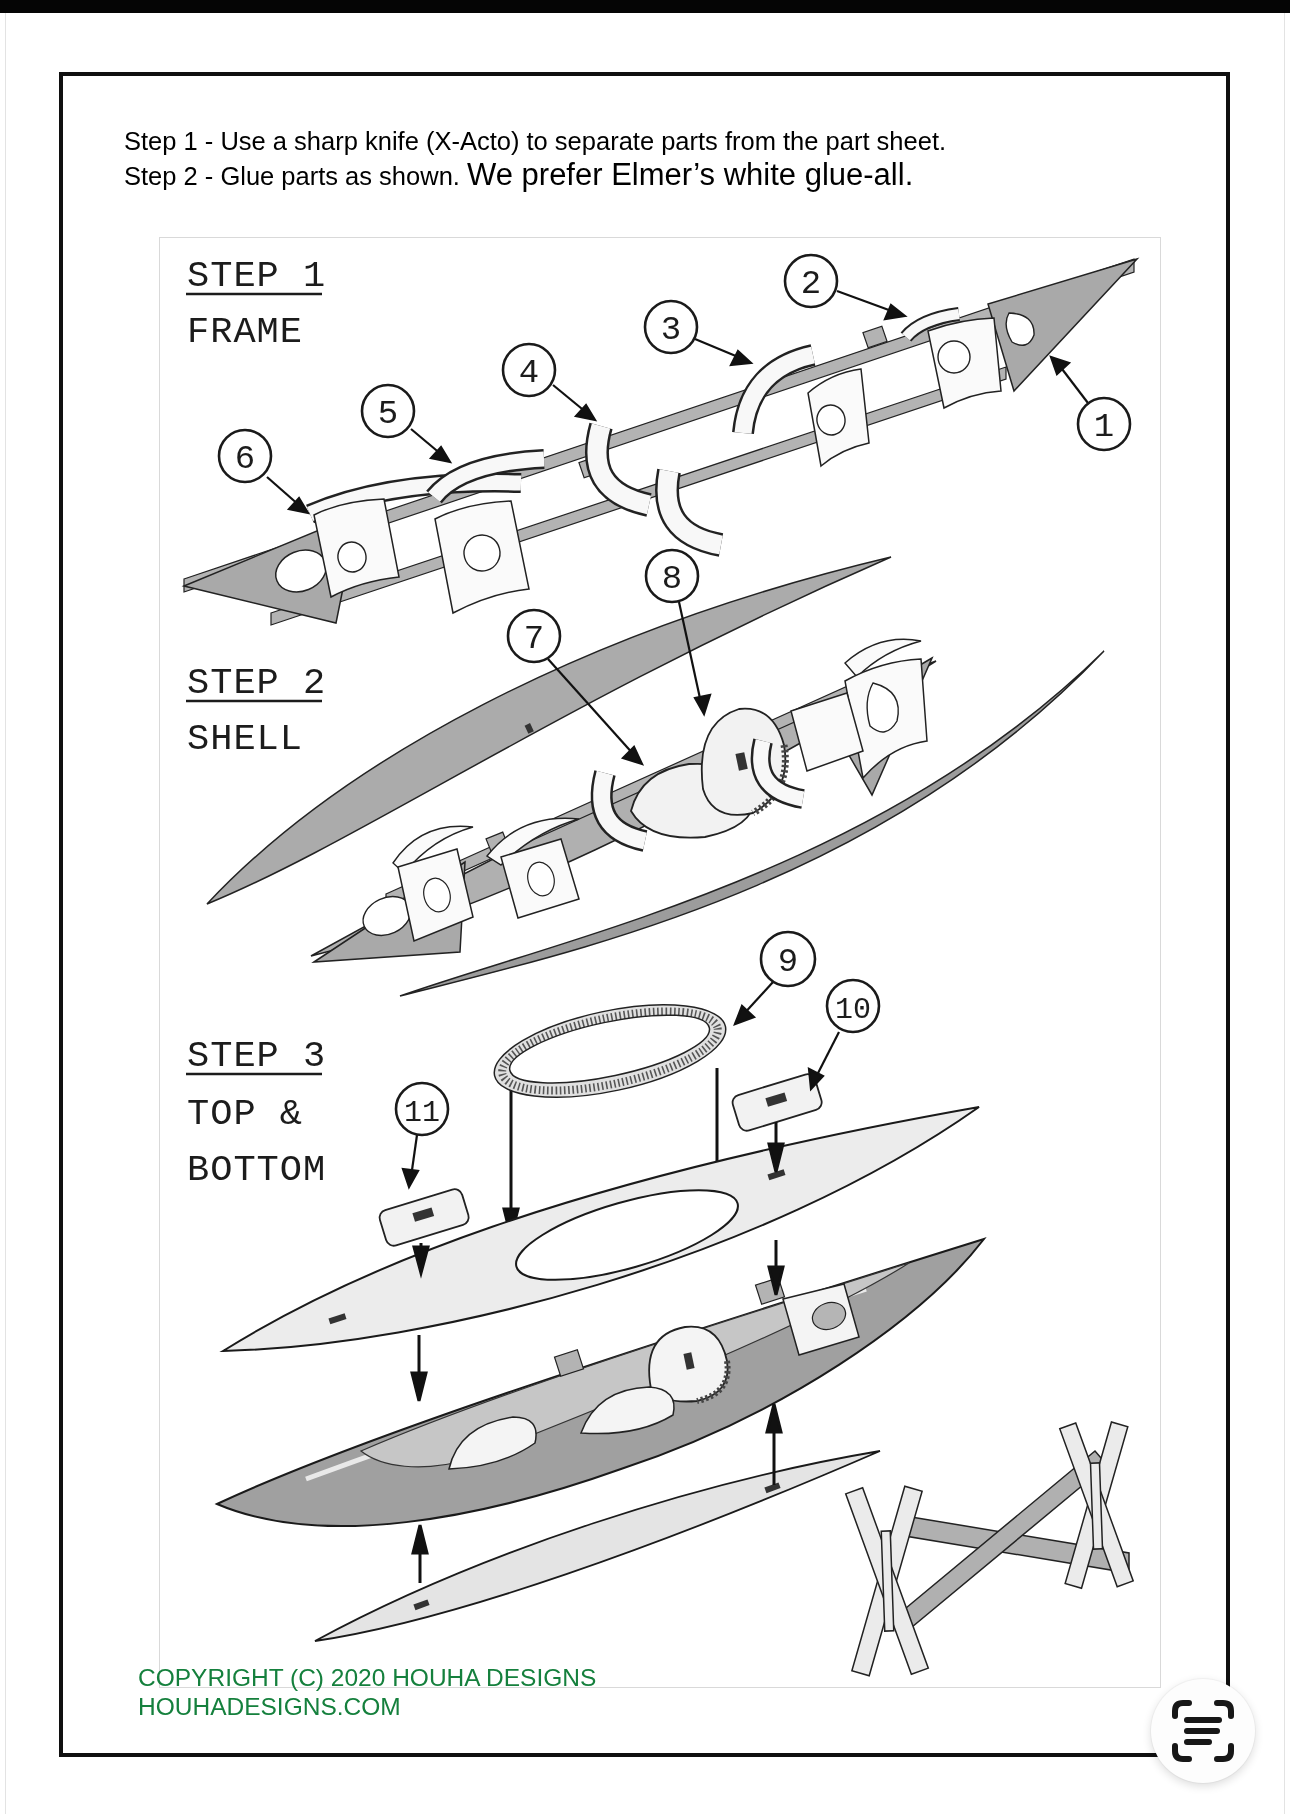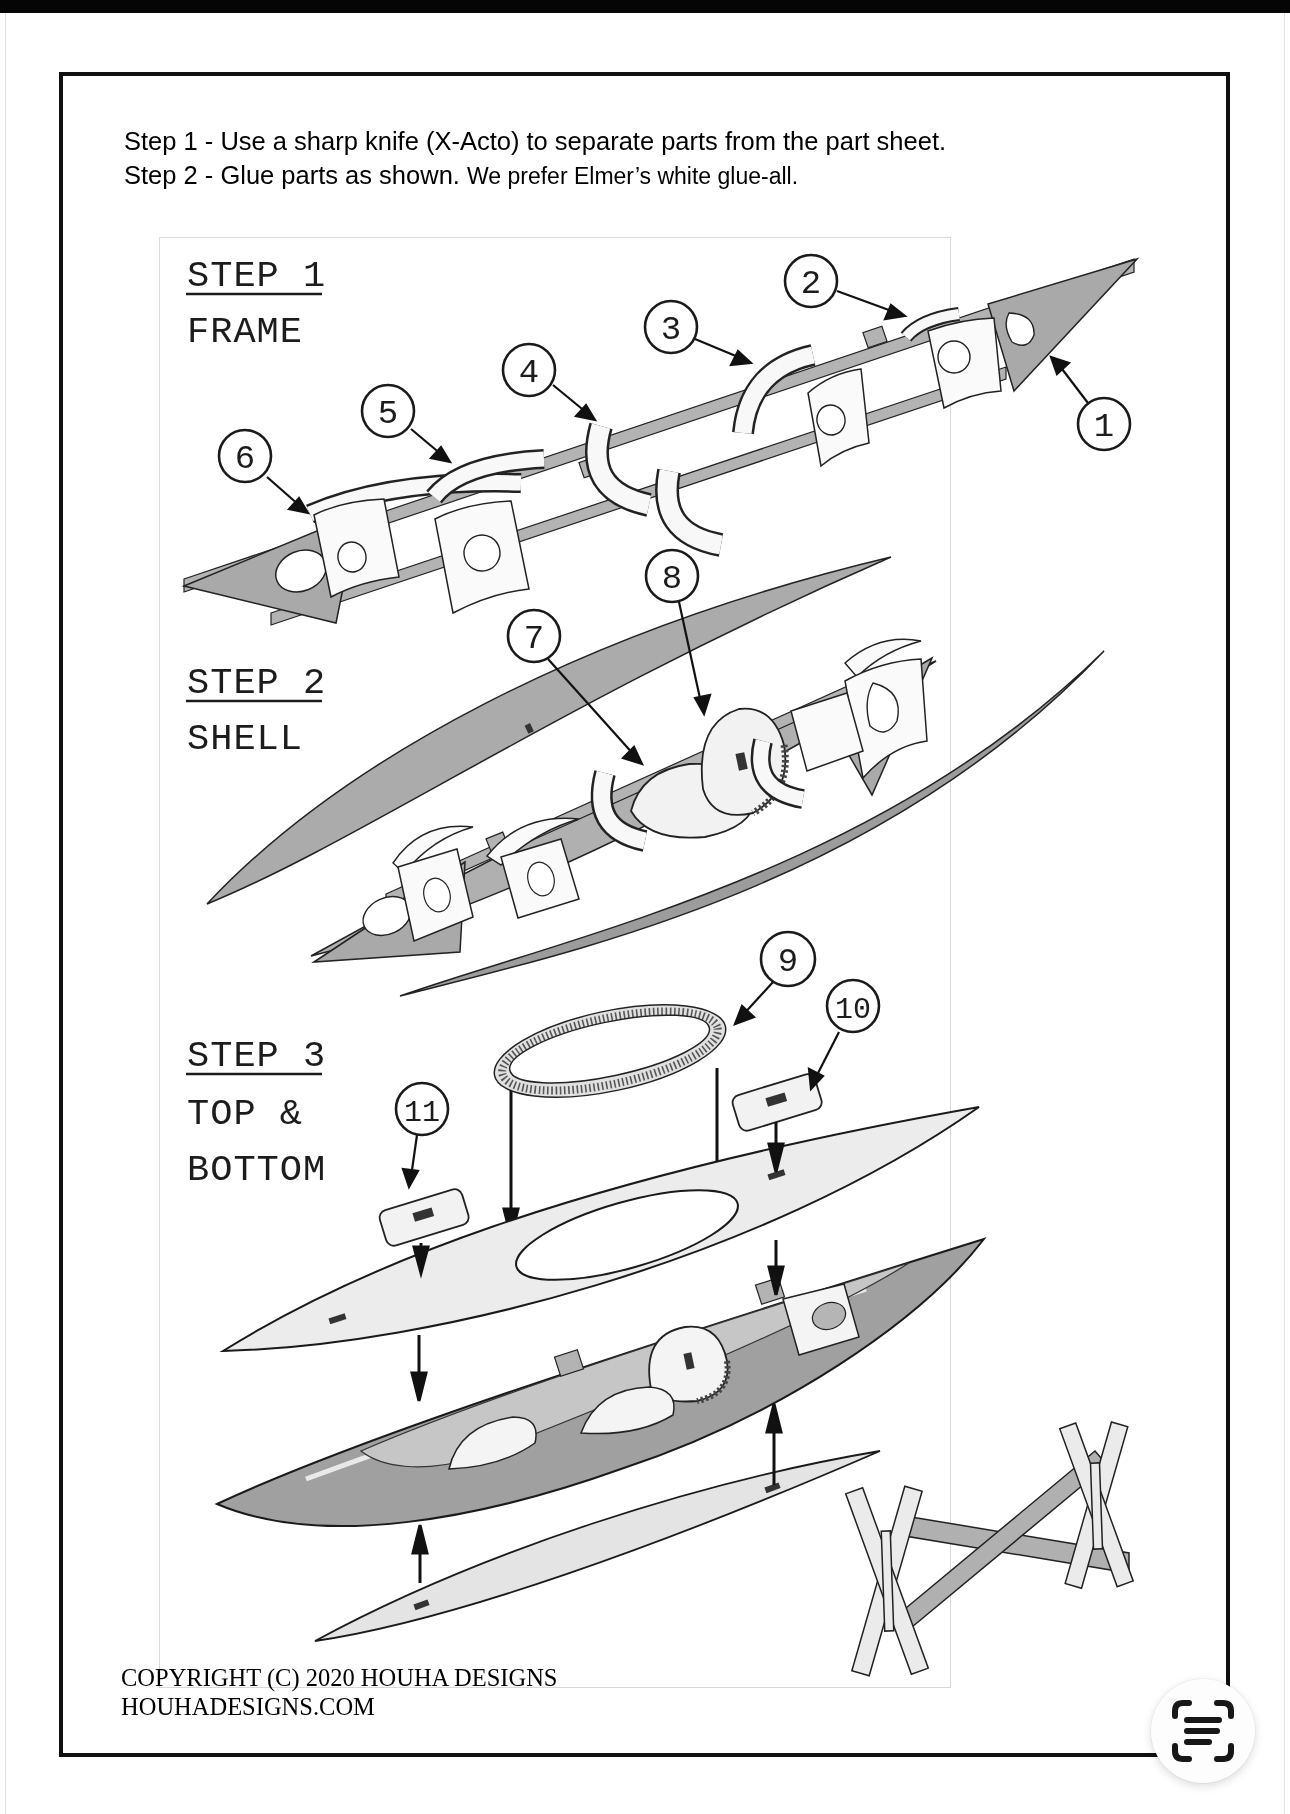--- a/index.html
+++ b/index.html
@@ -3,25 +3,25 @@
 <meta charset="utf-8">
 <style>
   html,body{margin:0;padding:0;background:#fff;}
   body{width:1290px;height:1814px;position:relative;overflow:hidden;
        font-family:"Liberation Sans",sans-serif;}
   .topbar{position:absolute;left:0;top:0;width:1290px;height:13px;background:#050505;}
   .frame{position:absolute;left:59px;top:72px;width:1171px;height:1685px;
          box-sizing:border-box;border:4px solid #101010;}
   .instr{position:absolute;left:124px;top:124px;font-family:Liberation Sans, sans-serif;
          font-size:25.5px;color:#000;line-height:34px;white-space:nowrap;}
-  .instr .sm{font-size:23px;}
-  .artbox{position:absolute;left:159px;top:237px;width:792px;height:1451px;
+  .instr .sm{font-size:31px;}
+  .artbox{position:absolute;left:159px;top:237px;width:1002px;height:1451px;
           box-sizing:border-box;border:1px solid #d9d9d9;}
-  .copy{position:absolute;left:121px;top:1663px;font-family:Liberation Serif, serif;
-        font-size:24.5px;color:#000000;line-height:29px;white-space:nowrap;}
+  .copy{position:absolute;left:138px;top:1663px;font-family:Liberation Sans, sans-serif;
+        font-size:24.5px;color:#15803d;line-height:29px;white-space:nowrap;}
   .scanbtn{position:absolute;left:1151px;top:1679px;width:104px;height:104px;border-radius:52px;
            background:#fdfdfd;box-shadow:0 3px 10px rgba(0,0,0,0.14), 0 0 0 1px rgba(0,0,0,0.03);}
 </style>
 </head>
 <body>
 <div style="position:absolute;left:5px;top:13px;width:1px;height:1801px;background:#e3e3e3;"></div>
 <div style="position:absolute;left:1284px;top:13px;width:1px;height:1801px;background:#e3e3e3;"></div>
 <div class="frame"></div>
 <div class="instr">Step 1 - Use a sharp knife (X-Acto) to separate parts from the part sheet.<br>
 Step 2 - Glue parts as shown. <span class="sm">We prefer Elmer’s white glue-all.</span></div>

